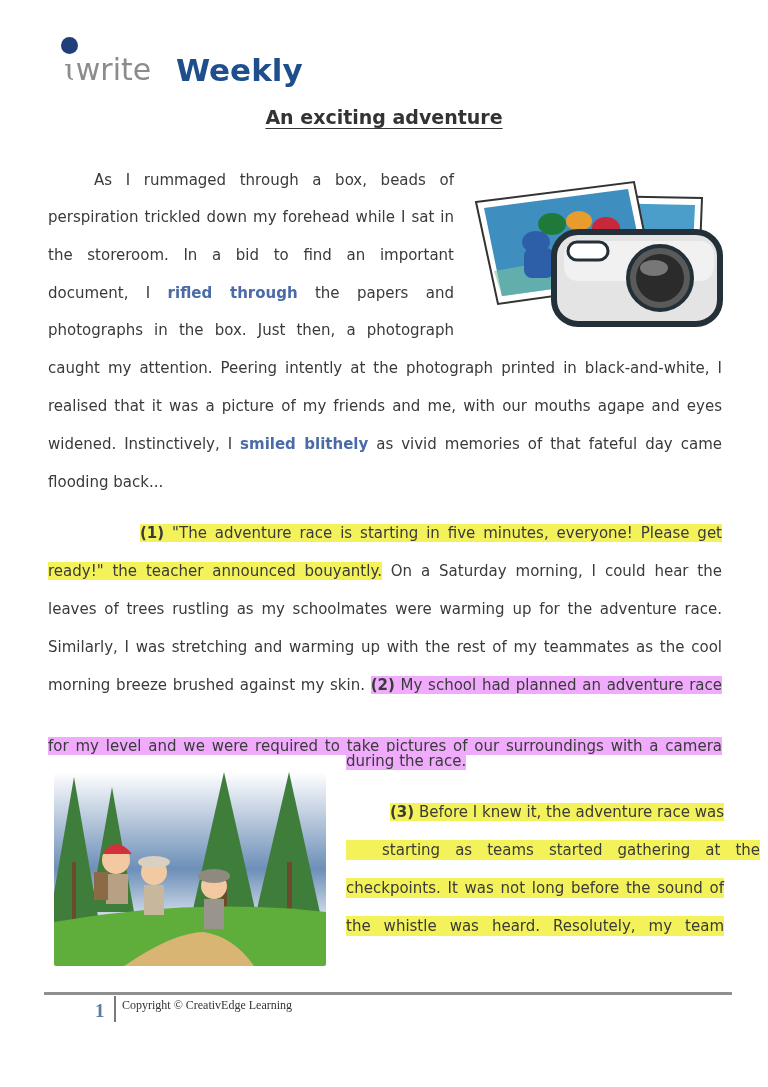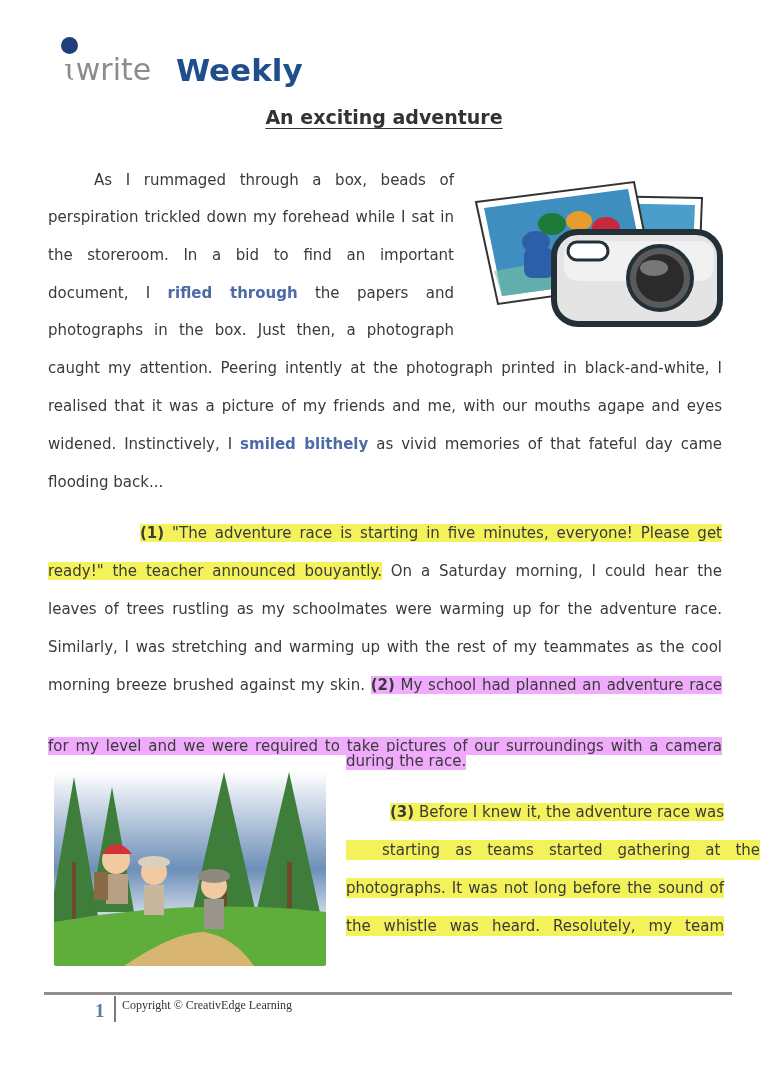--- a/index.html
+++ b/index.html
@@ -141,21 +141,21 @@
   </g>
 </svg>
 
 <div class="line" style="left:390px; top:802px; width:334px;">
   <span class="hl-y"><span class="num">(3)</span><span> Before I knew it, the adventure race was</span></span>
 </div>
 <div class="line" style="left:346px; top:840px; width:378px;">
   <span class="hl-y" style="display:inline-block;width:378px;text-align:justify;text-align-last:justify;padding-left:36px;">starting as teams started gathering at the</span>
 </div>
 <div class="line" style="left:346px; top:878px; width:378px;">
-  <span class="hl-y" style="display:inline-block;width:378px;text-align:justify;text-align-last:justify;">photographs. It was not long before the sound of</span>
+  <span class="hl-y" style="display:inline-block;width:378px;text-align:justify;text-align-last:justify;">checkpoints. It was not long before the sound of</span>
 </div>
 <div class="line" style="left:346px; top:916px; width:378px;">
   <span class="hl-y" style="display:inline-block;width:378px;text-align:justify;text-align-last:justify;">the whistle was heard. Resolutely, my team</span>
 </div>
 
 <div class="footer-rule"></div>
 <div class="footer-num">1</div>
 <div class="footer-bar"></div>
 <div class="footer-copy">Copyright © CreativEdge Learning</div>
 

